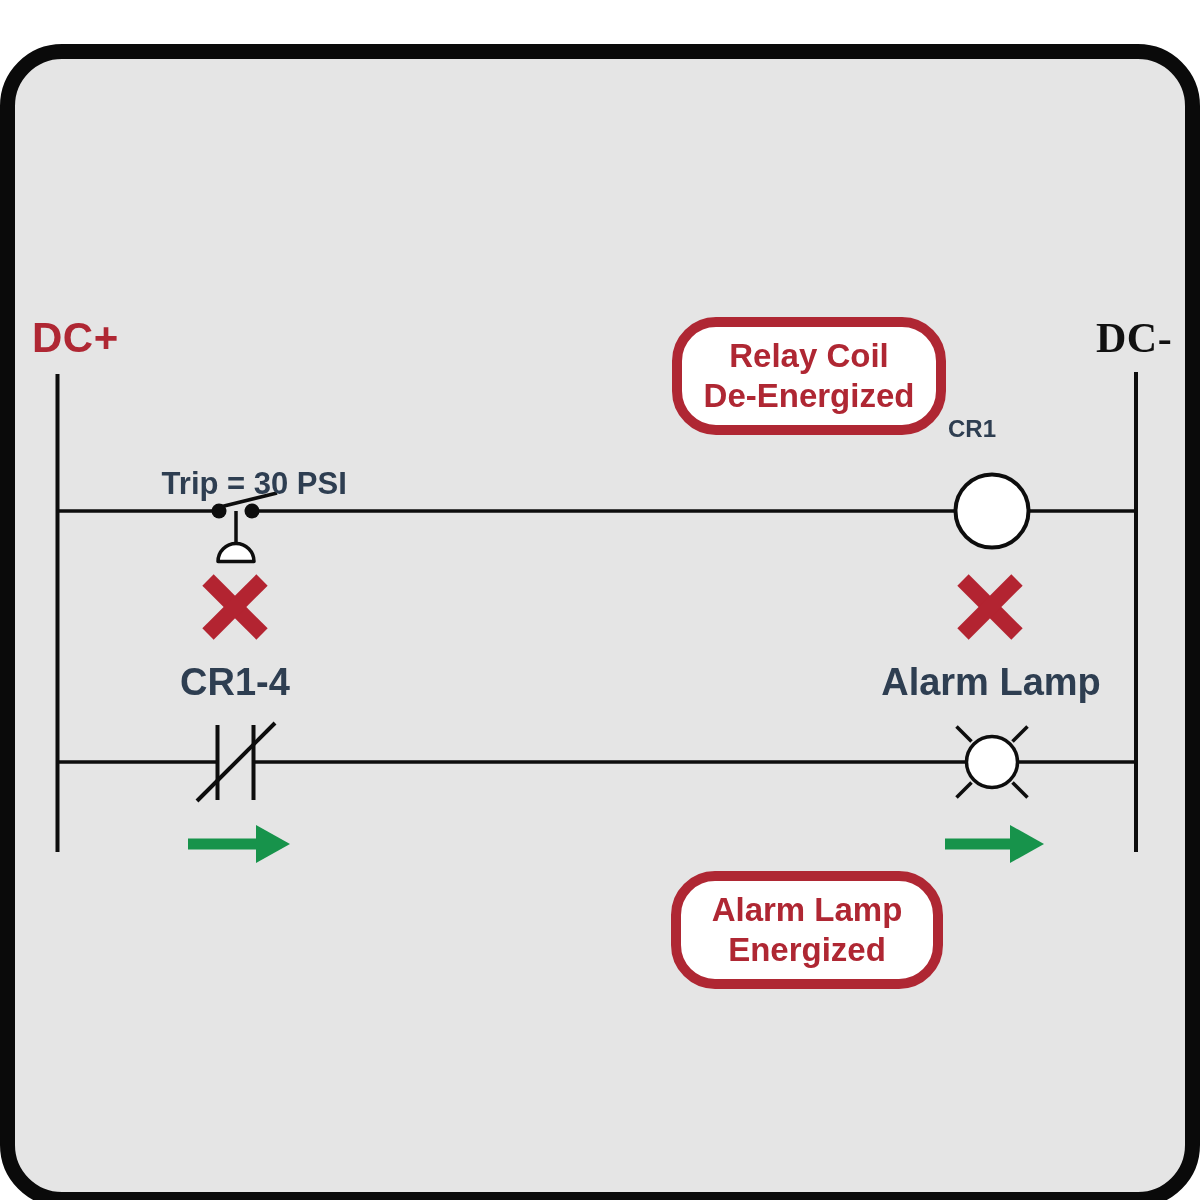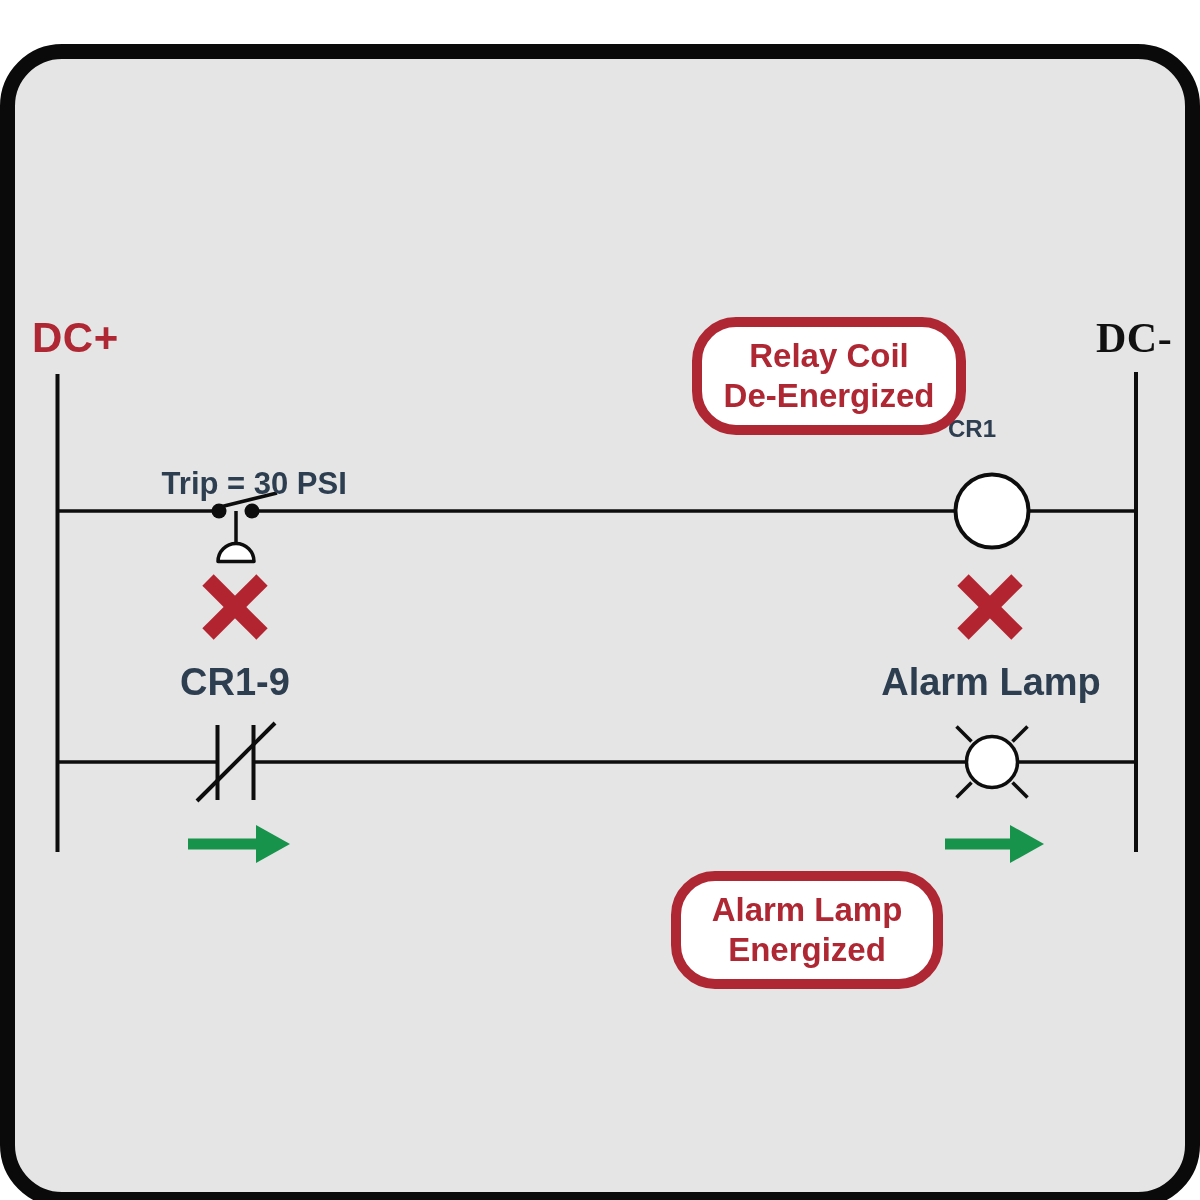--- a/index.html
+++ b/index.html
@@ -48,21 +48,21 @@
     color: #AF2733;
     font-weight: bold;
     font-size: 33px;
     line-height: 40px;
     text-align: center;
     display: flex;
     flex-direction: column;
     justify-content: center;
     align-items: center;
   }
-  .relay-state-box { left: 677px; top: 258px; width: 274px; height: 118px; }
+  .relay-state-box { left: 657px; top: 258px; width: 274px; height: 118px; }
   .lamp-state-box  { left: 656px; top: 812px; width: 272px; height: 118px; }
 </style>
 </head>
 <body>
 
 <div class="canvas">
 
   <svg class="circuit" viewBox="0 0 1200 1200">
 
     <line x1="57.5" y1="330" x2="57.5" y2="808" stroke="#0d0d0d" stroke-width="4"></line>
@@ -117,21 +117,21 @@
     </g>
   </svg>
 
   <div class="lbl rail-lbl dc-plus">DC+</div>
   <div class="lbl rail-lbl dc-minus">DC-</div>
 
   <div class="lbl navy pressure-lbl"><br>
     <span>Trip = 30 PSI</span></div>
 
   <div class="lbl navy cr1-lbl">CR1</div>
-  <div class="lbl navy cr11-lbl">CR1-9</div>
+  <div class="lbl navy cr11-lbl">CR1-4</div>
   <div class="lbl navy lamp-lbl">Alarm Lamp</div>
 
   <div class="state-box relay-state-box">
     <div>Relay Coil</div>
     <div>De-Energized</div>
   </div>
   <div class="state-box lamp-state-box">
     <div>Alarm Lamp</div>
     <div>Energized</div>
   </div>

